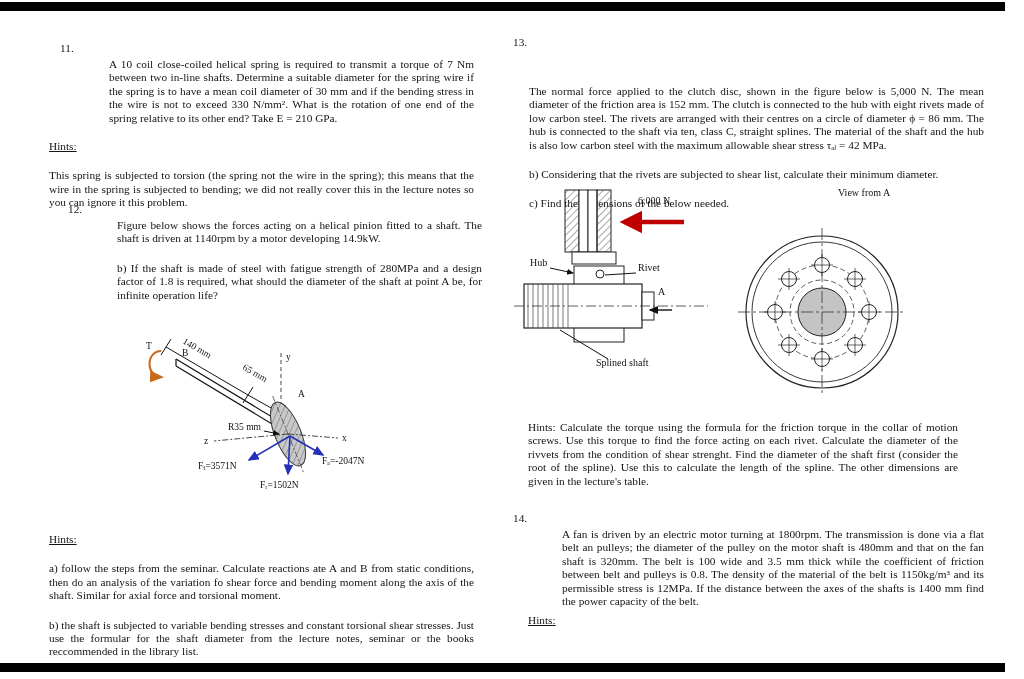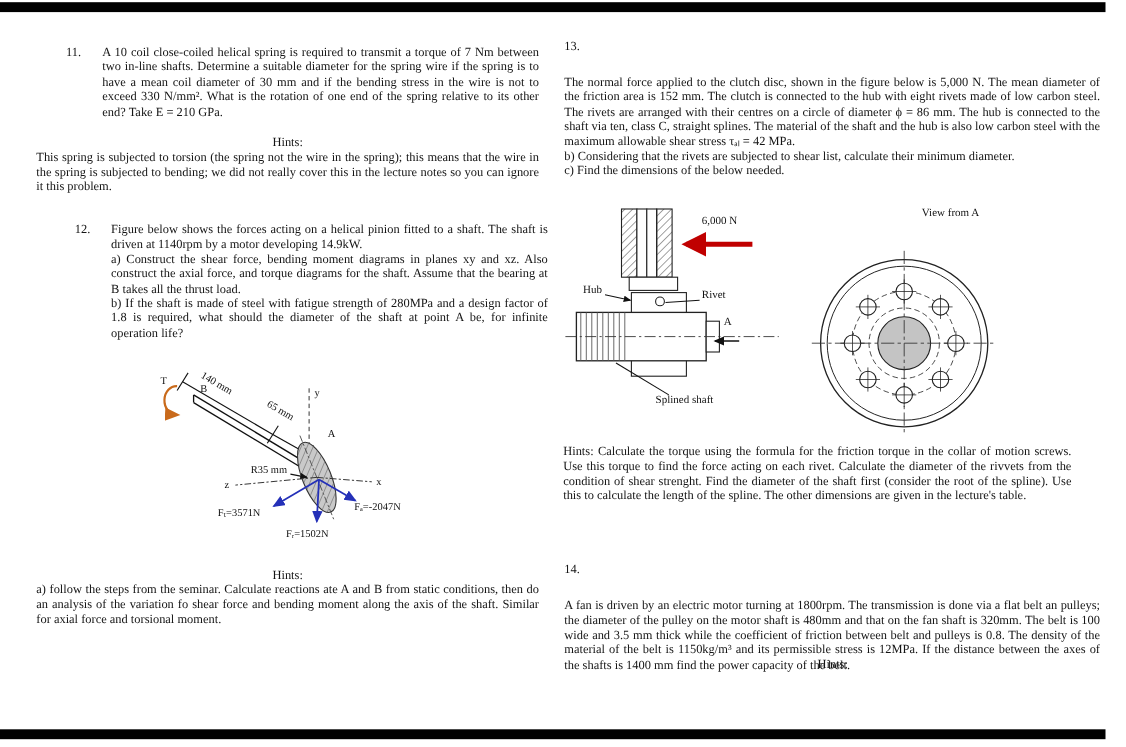--- a/index.html
+++ b/index.html
@@ -9,25 +9,25 @@
     background: #ffffff;
     font-family: "Liberation Serif", serif;
     color: #141414;
   }
   .page { position: relative; width: 1024px; height: 679px; overflow: hidden; background: #fff; }
   .scan-bar { position: absolute; left: 0; background: #000; height: 9px; width: 1005px; }
   .scan-bar-top { top: 2px; }
   .scan-bar-bottom { top: 663px; }
 
   .blk { position: absolute; font-size: 11.3px; line-height: 13.4px; text-align: justify; }
-  .blk p { margin: 0; }
+  .blk p { margin: 16px; }
   .prob { display: flex; }
   .prob .pnum { flex: 0 0 33px; }
   .prob .pbody { flex: 1; }
-  .hints-title { text-align: center; }
+  .hints-title { text-align: left; text-decoration: underline; }
 
   .fig { position: absolute; }
   .fig text { font-size: 9.5px; fill: #111; font-family: "Liberation Serif", serif; }
   .fig .flabel { font-size: 10px; }
 </style>
 </head>
 <body>
 
 <div class="page">
 
@@ -43,21 +43,20 @@
 
   <section class="blk" style="left:33px; top:124px; width:457px;">
     <p class="hints-title">Hints:</p>
     <p>This spring is subjected to torsion (the spring not the wire in the spring); this means that the wire in the spring is subjected to bending; we did not really cover this in the lecture notes so you can ignore it this problem.</p>
   </section>
 
   <section class="blk prob" style="left:68px; top:203px; width:430px;">
     <span class="pnum">12.</span>
     <div class="pbody">
       <p>Figure below shows the forces acting on a helical pinion fitted to a shaft. The shaft is driven at 1140rpm by a motor developing 14.9kW.</p>
-      <p>a) Construct the shear force, bending moment diagrams in planes xy and xz. Also construct the axial force, and torque diagrams for the shaft. Assume that the bearing at B takes all the thrust load.</p>
       <p>b) If the shaft is made of steel with fatigue strength of 280MPa and a design factor of 1.8 is required, what should the diameter of the shaft at point A be, for infinite operation life?</p>
     </div>
   </section>
 
   <svg class="fig" style="left:130px; top:303px;" width="360" height="205" viewBox="0 0 360 205">
     <defs>
       <marker id="m12k" markerWidth="8" markerHeight="8" refX="6" refY="3" orient="auto">
           <path d="M0,0 L7,3 L0,6 z" fill="#111"></path>
         </marker>
       <marker id="m12b" markerWidth="8" markerHeight="8" refX="6" refY="3" orient="auto">
@@ -117,20 +116,21 @@
       <line x1="160" y1="133" x2="158" y2="171" marker-end="url(#m12b)"></line>
     </g>
     <text x="68" y="166">Fₜ=3571N</text>
     <text x="192" y="161">Fₐ=-2047N</text>
     <text x="130" y="185">Fᵣ=1502N</text>
   </svg>
 
   <section class="blk" style="left:33px; top:517px; width:457px;">
     <p class="hints-title">Hints:</p>
     <p>a) follow the steps from the seminar. Calculate reactions ate A and B from static conditions, then do an analysis of the variation fo shear force and bending moment along the axis of the shaft. Similar for axial force and torsional moment.</p>
+    <p>b) the shaft is subjected to variable bending stresses and constant torsional shear stresses. Just use the formular for the shaft diameter from the lecture notes, seminar or the books reccommended in the library list.</p>
   </section>
 
   <section class="blk prob" style="left:513px; top:36px; width:487px;flex-direction:column;">
     <span class="pnum">13.</span>
     <div class="pbody">
       <p>The normal force applied to the clutch disc, shown in the figure below is 5,000 N. The mean diameter of the friction area is 152 mm. The clutch is connected to the hub with eight rivets made of low carbon steel. The rivets are arranged with their centres on a circle of diameter ϕ = 86 mm. The hub is connected to the shaft via ten, class C, straight splines. The material of the shaft and the hub is also low carbon steel with the maximum allowable shear stress τₐₗ = 42 MPa.</p>
       <p>b) Considering that the rivets are subjected to shear list, calculate their minimum diameter.</p>
       <p>c) Find the dimensions of the below needed.</p>
     </div>
   </section>
@@ -226,21 +226,21 @@
           <line x1="332" y1="97" x2="354" y2="97" stroke-width="0.7"></line>
           <line x1="343" y1="86" x2="343" y2="108" stroke-width="0.7"></line>
       </g>
     </g>
   </svg>
 
   <section class="blk" style="left:512px; top:405px; width:462px;">
     <p>Hints: Calculate the torque using the formula for the friction torque in the collar of motion screws. Use this torque to find the force acting on each rivet. Calculate the diameter of the rivvets from the condition of shear strenght. Find the diameter of the shaft first (consider the root of the spline). Use this to calculate the length of the spline. The other dimensions are given in the lecture's table.</p>
   </section>
 
-  <section class="blk prob" style="left:513px; top:512px; width:487px;flex-direction:column;">
+  <section class="blk prob" style="left:513px; top:512px; width:487px;">
     <span class="pnum">14.</span>
     <div class="pbody">
       <p>A fan is driven by an electric motor turning at 1800rpm. The transmission is done via a flat belt an pulleys; the diameter of the pulley on the motor shaft is 480mm and that on the fan shaft is 320mm. The belt is 100 wide and 3.5 mm thick while the coefficient of friction between belt and pulleys is 0.8. The density of the material of the belt is 1150kg/m³ and its permissible stress is 12MPa. If the distance between the axes of the shafts is 1400 mm find the power capacity of the belt.</p>
     </div>
   </section>
 
   <section class="blk" style="left:512px; top:598px; width:490px;">
     <p class="hints-title">Hints:</p>
   </section>
 

